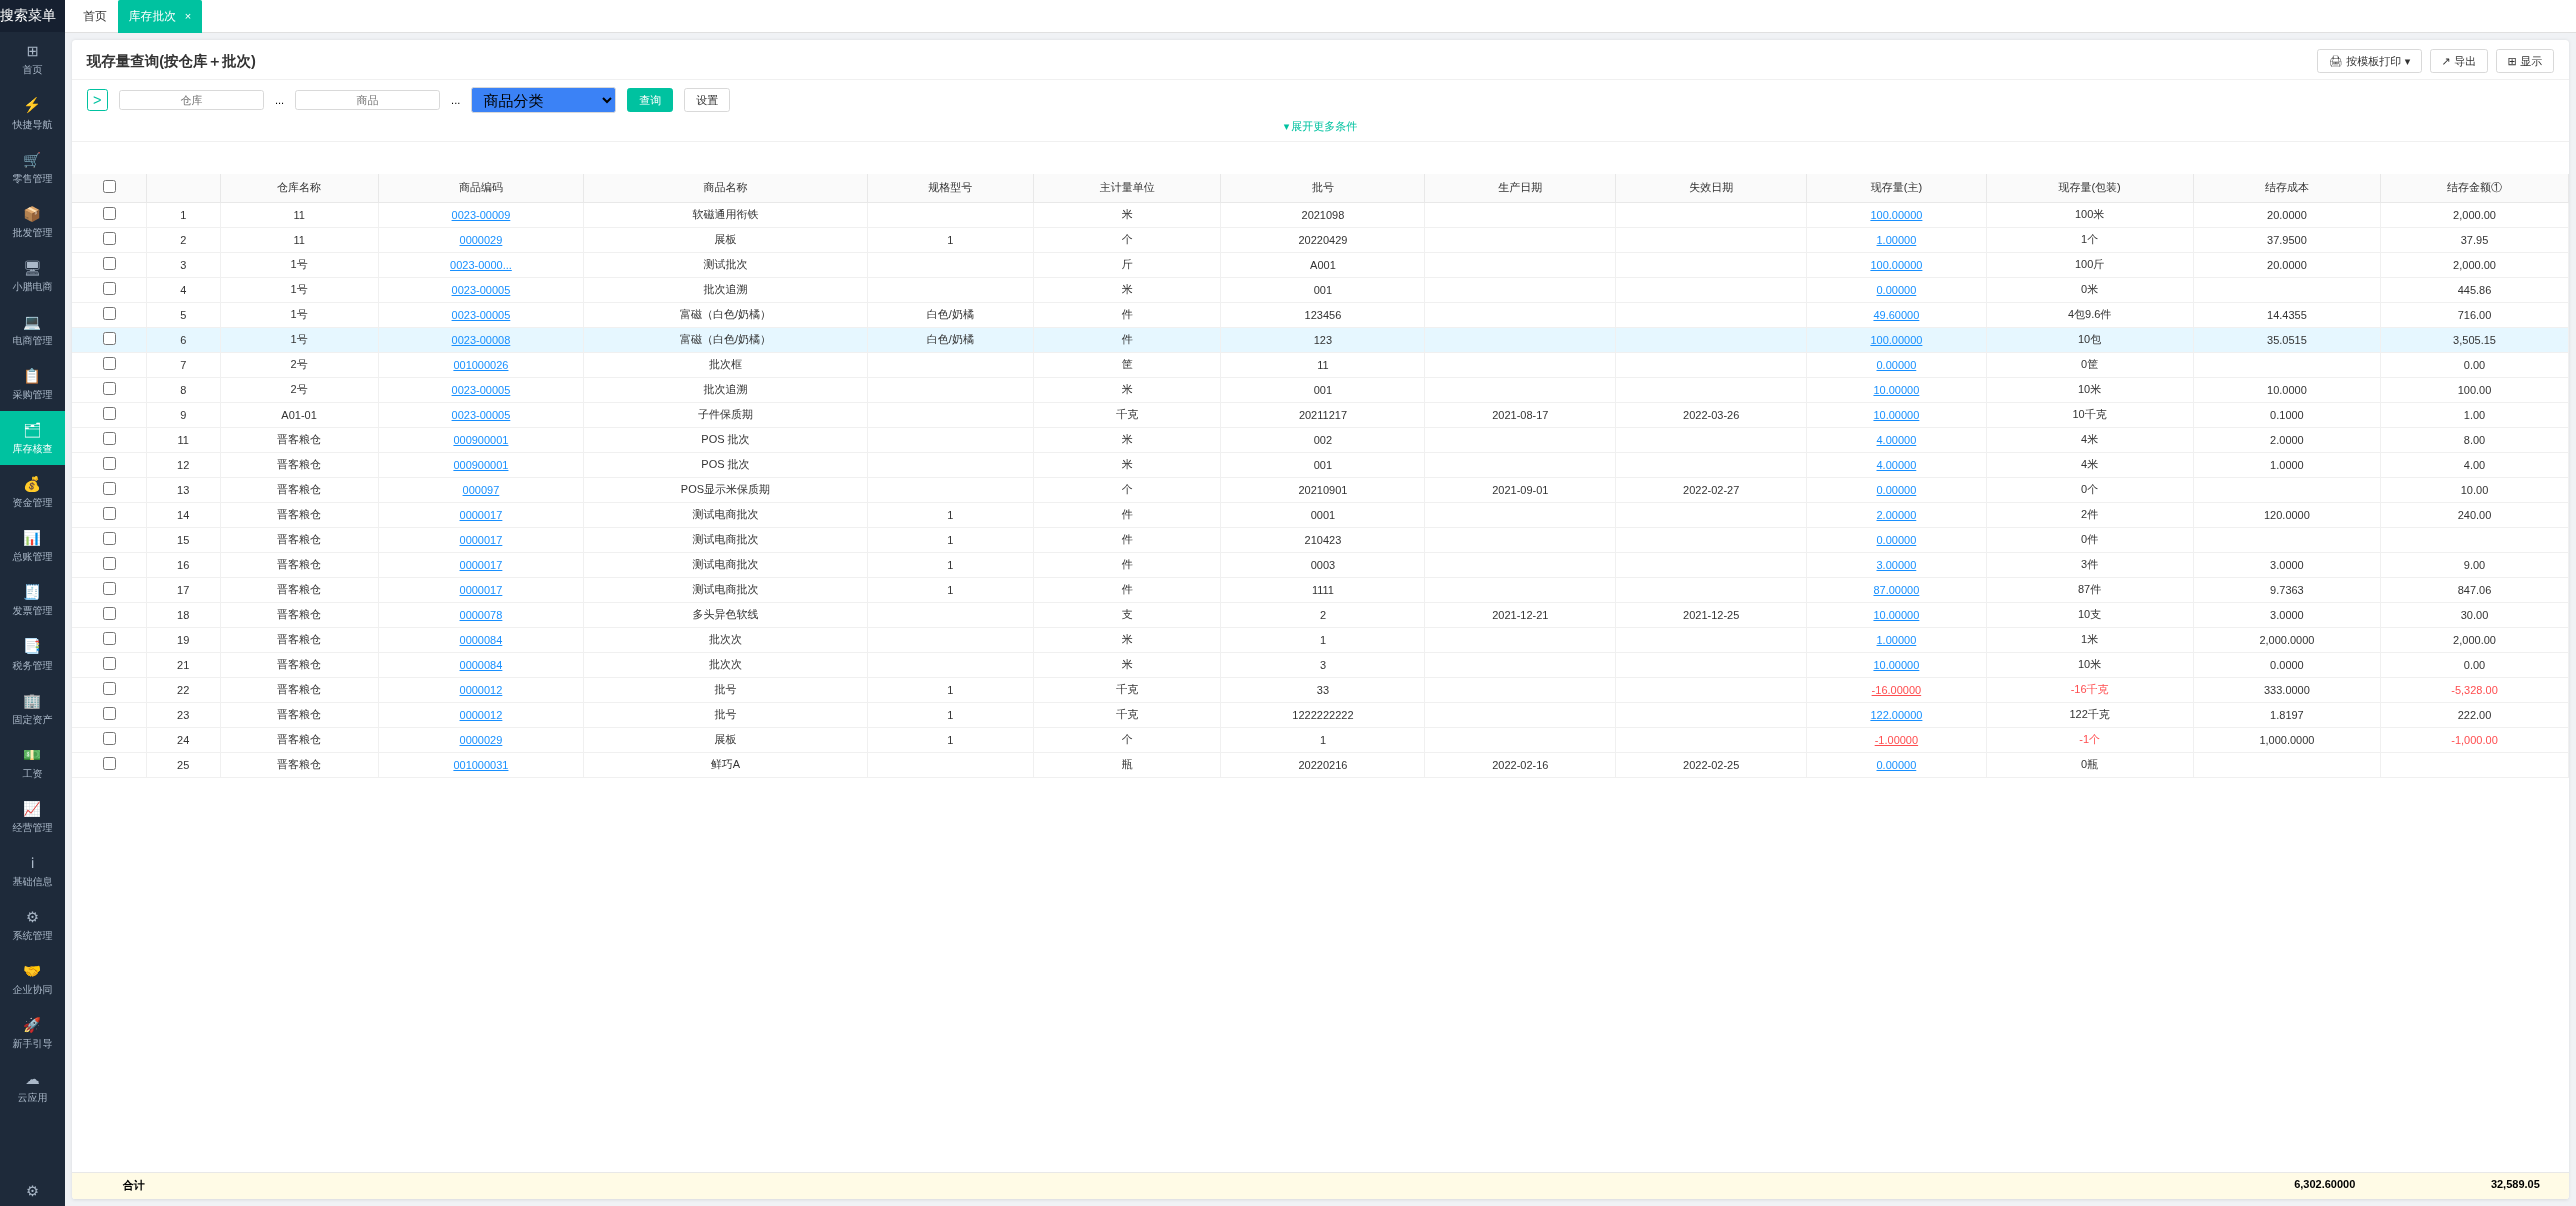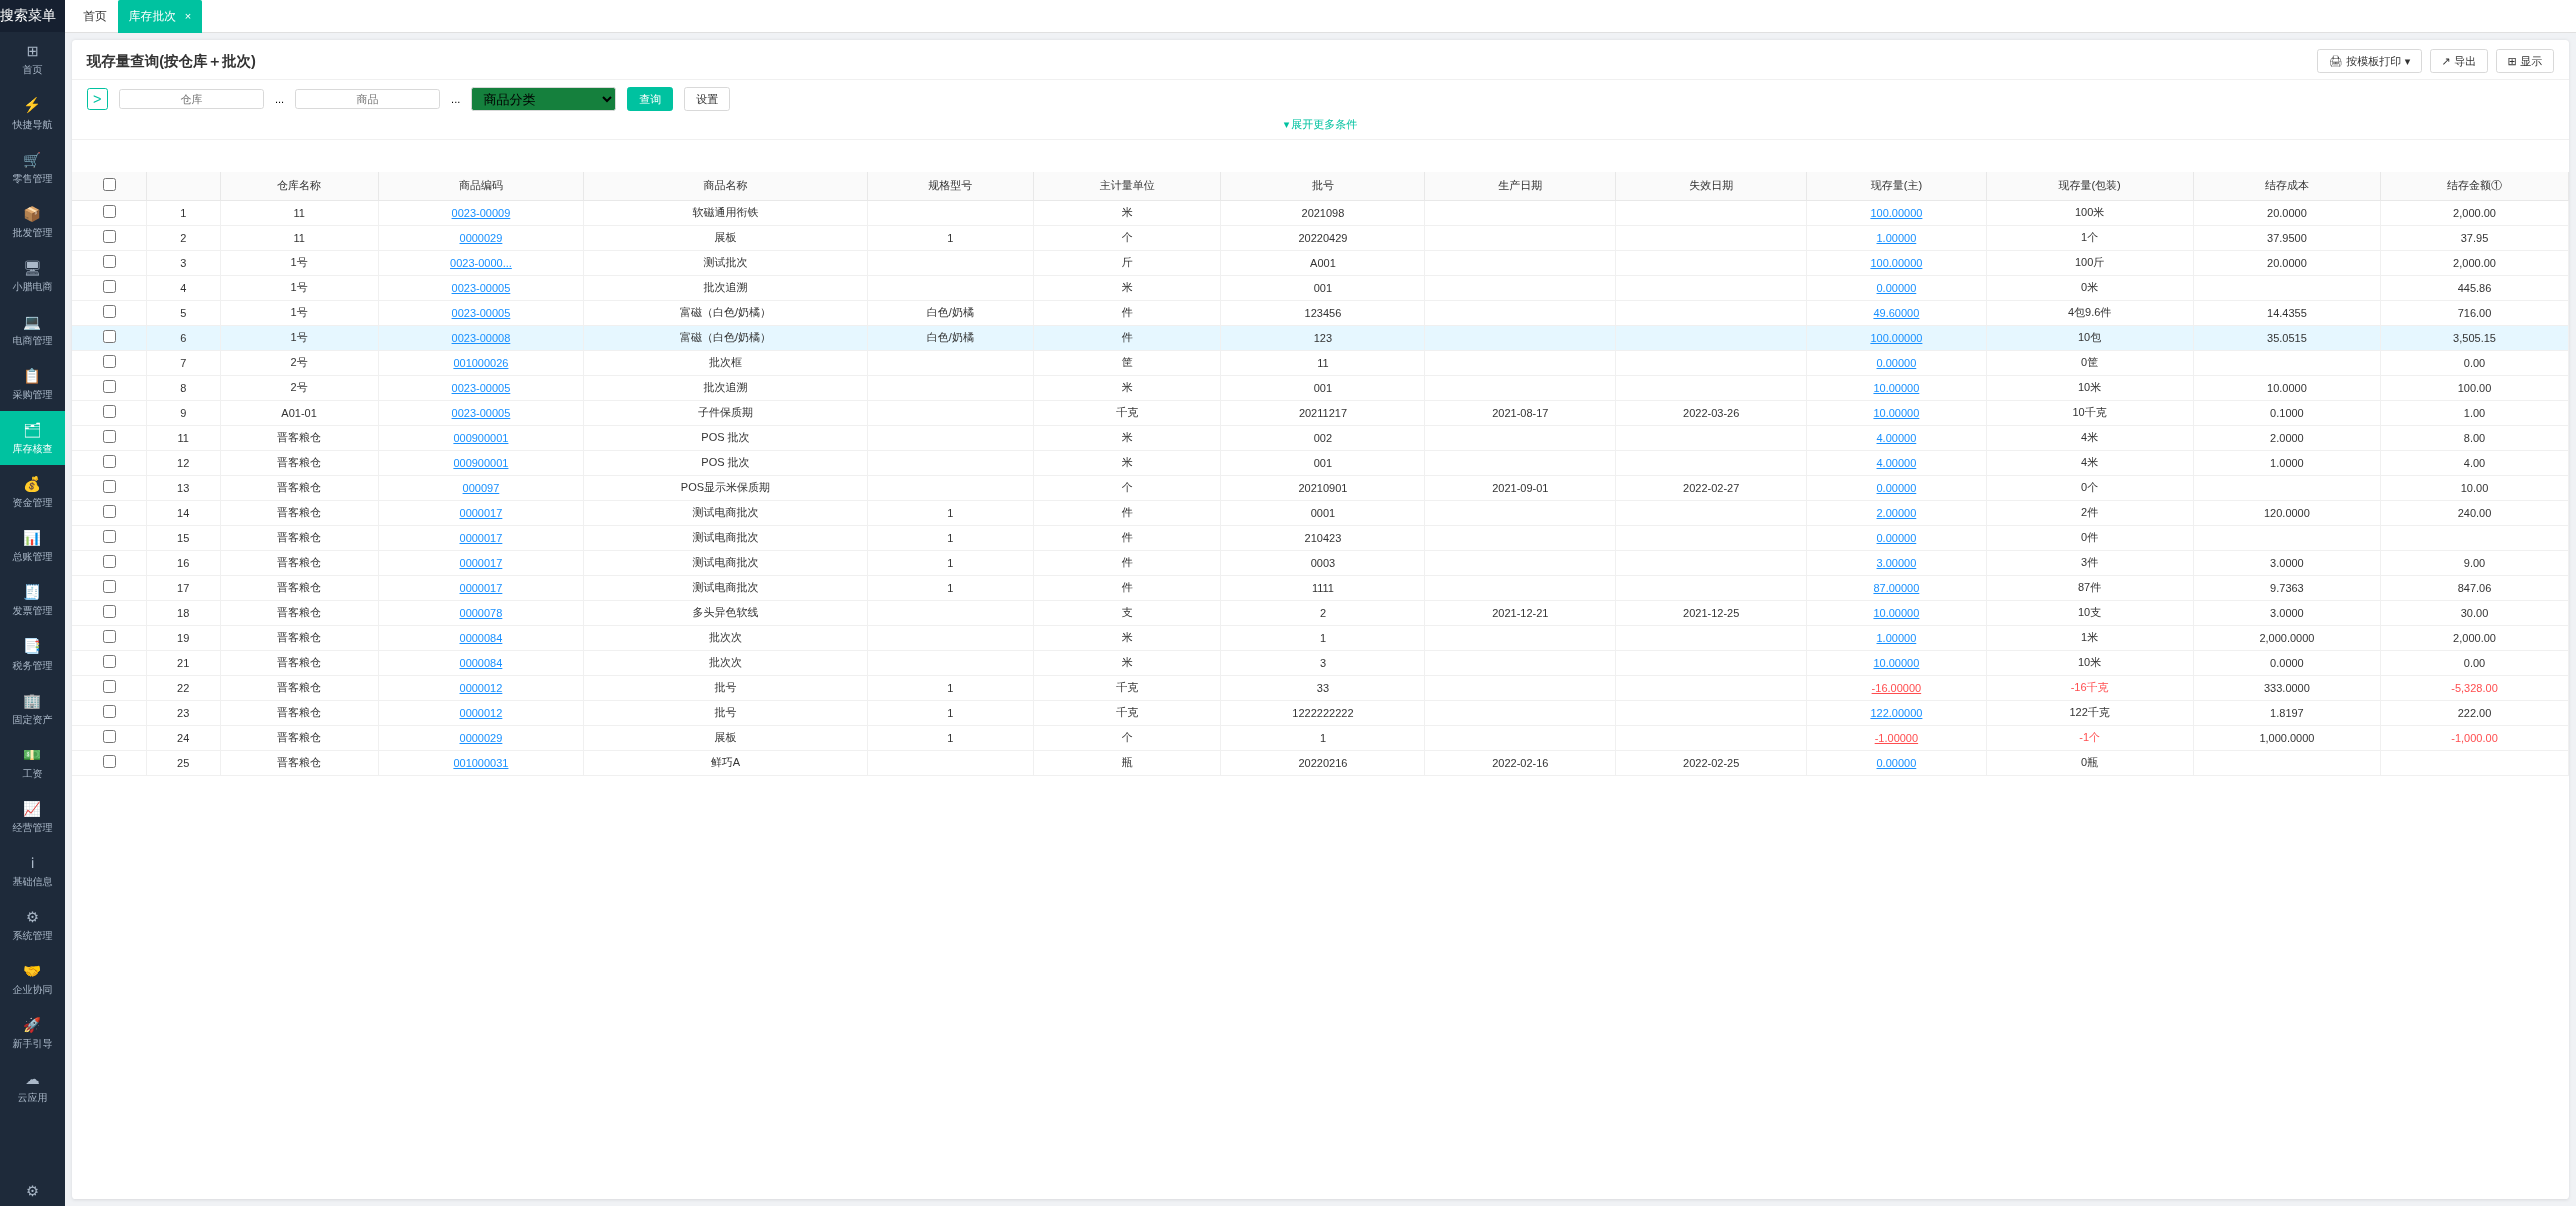--- a/index.html
+++ b/index.html
@@ -152,24 +152,24 @@
       padding: 2.7px 7.2px;
       font-size: 11px;
       width: 145px;
       outline: none;
       text-align: center;
     }
     .filter-select {
       border: 0.9px solid #d9d9d9;
       border-radius: 2.7px;
       padding: 2.7px 7.2px;
-      font-size: 13px;
+      font-size: 15px;
       width: 145px;
       outline: none;
-      background: #15803d;
+      background: #3b82f6;
     }
     .filter-arrow {
       color: #00c2a0;
       font-size: 14.5px;
       cursor: pointer;
       border: 0.9px solid #00c2a0;
       border-radius: 2.7px;
       padding: 1.8px 5.4px;
     }
     .expand-btn {
@@ -752,15 +752,26 @@
               <td>2022-02-25</td>
               <td><span class="link-text ">0.00000</span></td>
               <td class="">0瓶</td>
               <td></td>
               <td class=""></td>
             </tr>
           </tbody>
       </table>
     </div>
 
+    <div class="table-footer">
+      <div style="flex:1; display:flex; align-items:center; padding-left:36px;">
+        <span>合计</span>
+      </div>
+      <div style="min-width:181px; text-align:right; padding-right:18px;">
+        <span>6,302.60000</span>
+      </div>
+      <div style="min-width:181px; text-align:right; padding-right:14.5px;">
+        <span>32,589.05</span>
+      </div>
+    </div>
   </div>
 </div>
 
 
 </body></html>

